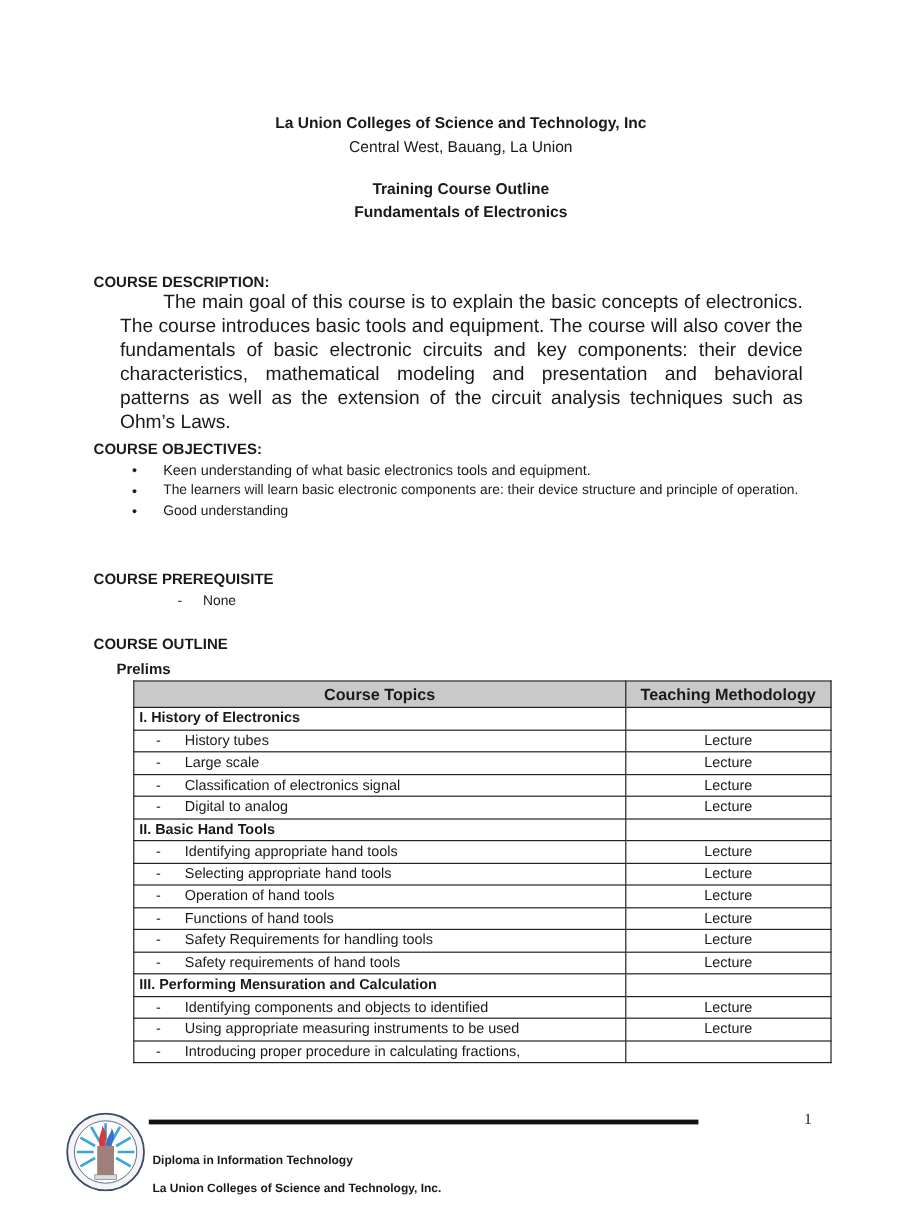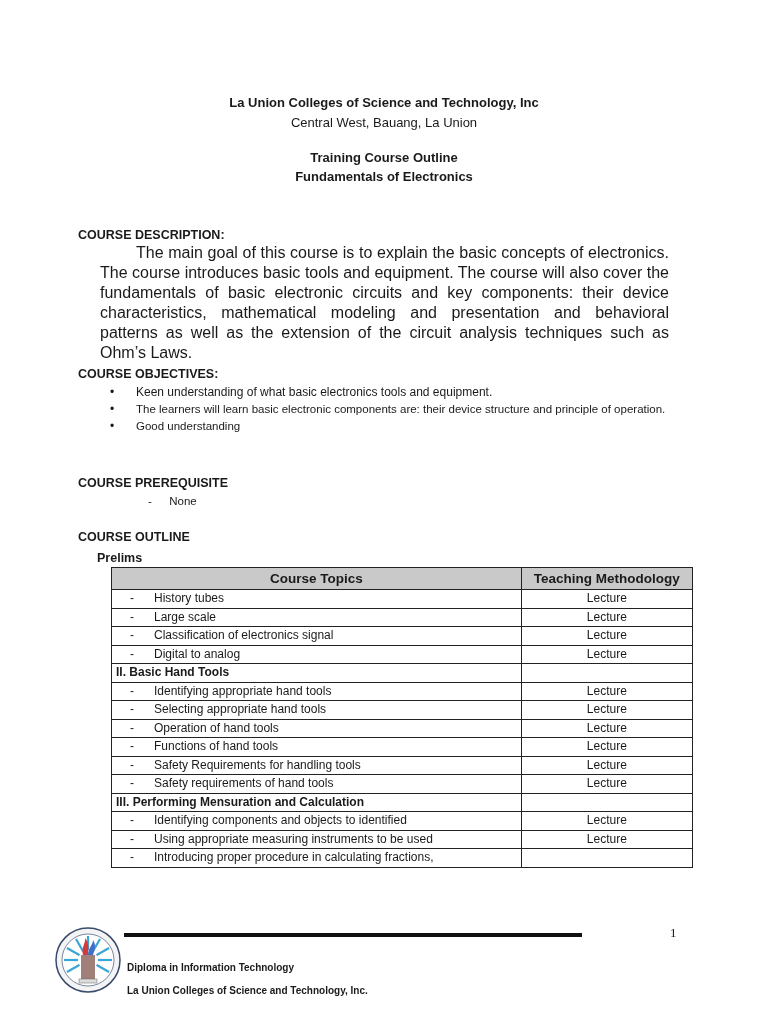--- a/index.html
+++ b/index.html
@@ -79,20 +79,24 @@
   <div class="heading" style="top:551px; left:97px;">Prelims</div>
 
   <table class="outline">
     <thead>
       <tr>
         <th>Course Topics</th>
         <th>Teaching Methodology</th>
       </tr>
     </thead>
     <tbody id="outline-body">
+        <tr class="section">
+          <td class="topic-col">I. History of Electronics</td>
+          <td class="method"></td>
+        </tr>
         <tr class="item">
           <td class="topic-col"><span class="subdash">-</span><span class="subtxt">History tubes</span></td>
           <td class="method">Lecture</td>
         </tr>
         <tr class="item">
           <td class="topic-col"><span class="subdash">-</span><span class="subtxt">Large scale</span></td>
           <td class="method">Lecture</td>
         </tr>
         <tr class="item">
           <td class="topic-col"><span class="subdash">-</span><span class="subtxt">Classification of electronics signal</span></td>

